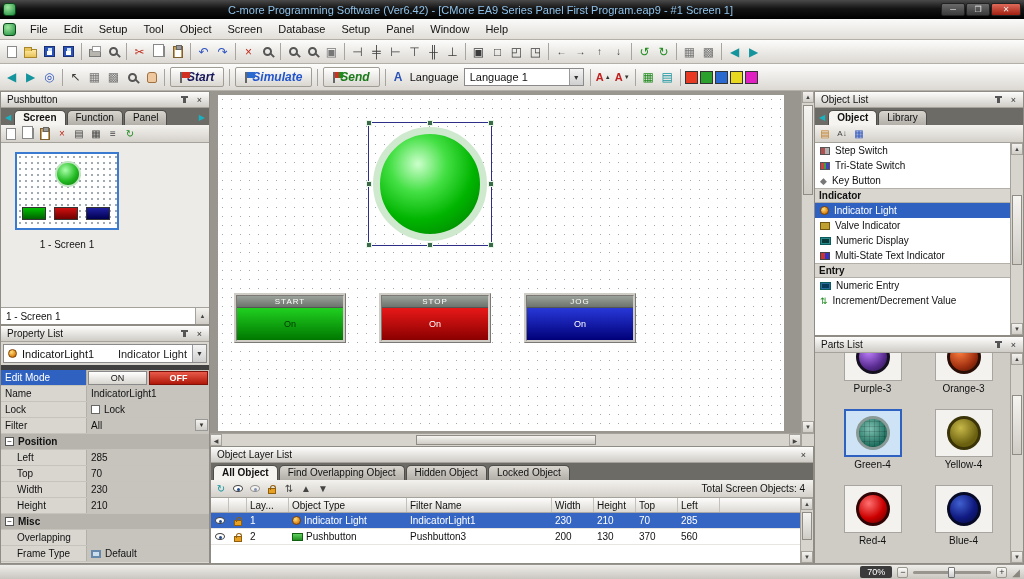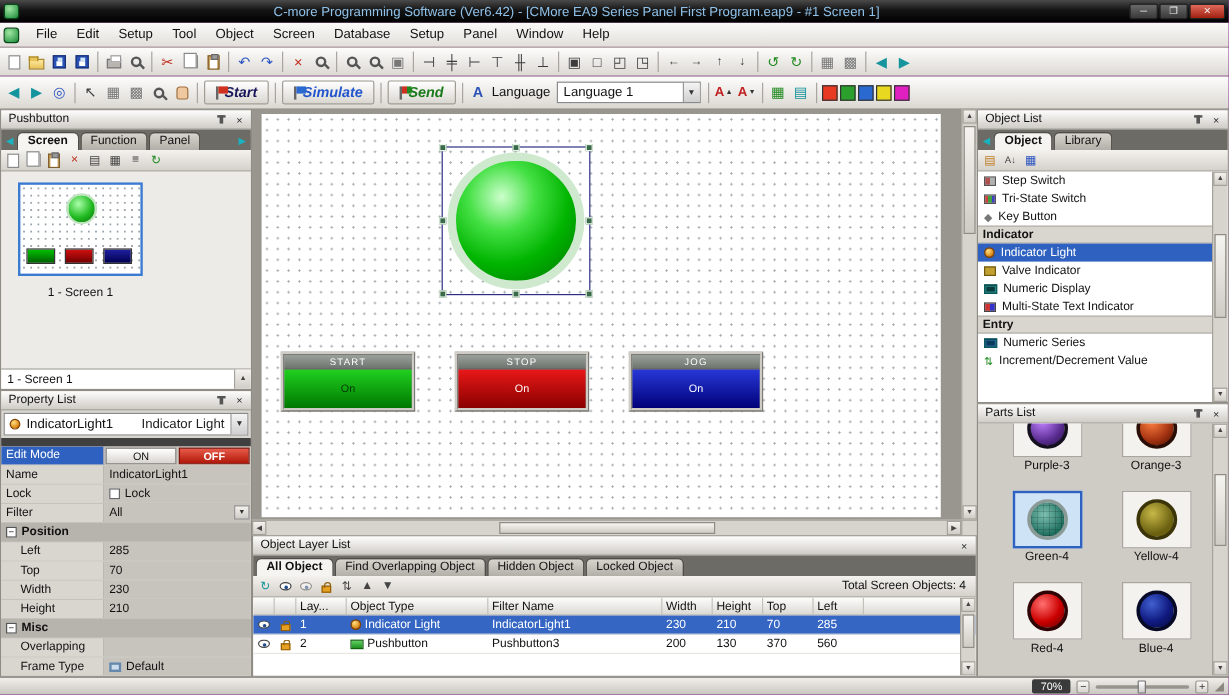--- a/index.html
+++ b/index.html
@@ -112,21 +112,21 @@
   .st-rect.r { left:37px; background:linear-gradient(#d01010,#700000); }
   .st-rect.b { left:69px; background:linear-gradient(#2020a0,#000050); }
   .thumb-label { position:absolute; left:0; top:96px; width:132px; text-align:center; font-size:10px; }
   .nav-listrow { height:17px; flex:0 0 17px; background:#fff; border-top:1px solid #a5a29c; display:flex; align-items:center; padding:0 5px; font-size:10px; position:relative; }
   .nav-listrow .upbox { position:absolute; right:0; top:0; width:14px; height:16px; background:linear-gradient(#f4f2ee,#d0cdc7); border-left:1px solid #a5a29c; display:flex; align-items:center; justify-content:center; font-size:6px; color:#444; }
 
   
   .prop-panel { flex:1; }
   .prop-selector { height:19px; flex:0 0 19px; margin:2px; background:#fff; border:1px solid #8a8a8a; display:flex; align-items:center; gap:5px; padding-left:4px; }
   .prop-selector .type { color:#222; }
-  .prop-grid { flex:1; overflow:hidden; border-top:7px solid #404040; background:#d9d6d0; }
+  .prop-grid { flex:1; overflow:hidden; border-top:5px solid #404040; background:#d9d6d0; }
   .prow { display:flex; height:16px; border-bottom:1px solid #c6c3bd; font-size:10px; align-items:stretch; }
   .plabel { width:86px; flex:0 0 86px; padding:2px 4px; background:#d9d6d0; border-right:1px solid #b3b0aa; white-space:nowrap; overflow:hidden; }
   .plabel.child { padding-left:16px; }
   .plabel.selhdr { background:#2f62c0; color:#fff; }
   .pvalue { flex:1; padding:1px 4px; background:#c7c4be; display:flex; align-items:center; gap:4px; position:relative; overflow:hidden; }
   .prow.group { background:#b7b4ae; font-weight:bold; }
   .prow.group .plabel { background:#b7b4ae; border-right:none; width:100%; flex:1; display:flex; align-items:center; gap:4px; }
   .collapse-box { width:9px; height:9px; border:1px solid #555; background:#fff; font-size:8px; line-height:7px; text-align:center; display:inline-block; font-weight:normal; }
   .btn-on { flex:1; background:linear-gradient(#ffffff,#d8d5cf); border:1px solid #8a8a8a; text-align:center; font-size:9px; line-height:12px; }
   .btn-off { flex:1; background:linear-gradient(#e85a4a,#b01808); color:#fff; border:1px solid #801008; text-align:center; font-size:9px; font-weight:bold; line-height:12px; }
@@ -693,21 +693,21 @@
             <span class="gi i-numdisp"></span>
             <span>Numeric Display</span>
           </div>
           <div class="ol-item">
             <span class="gi i-multitext"></span>
             <span>Multi-State Text Indicator</span>
           </div>
           <div class="ol-group">Entry</div>
           <div class="ol-item">
             <span class="gi i-numdisp" style="background:#083a5a; box-shadow:inset 0 0 0 1px #2a6a9a;"></span>
-            <span>Numeric Series</span>
+            <span>Numeric Entry</span>
           </div>
           <div class="ol-item">
             <span style="color:#1f8a1f; font-size:9px;">⇅</span>
             <span>Increment/Decrement Value</span>
           </div>
           <div class="ol-scroll sb">
             <span class="sb-btn" style="height:12px;">▲</span>
             <span class="sb-thumb" style="height:70px; margin:40px 1px 0;"></span>
             <span class="grow"></span>
             <span class="sb-btn" style="height:12px;">▼</span>

